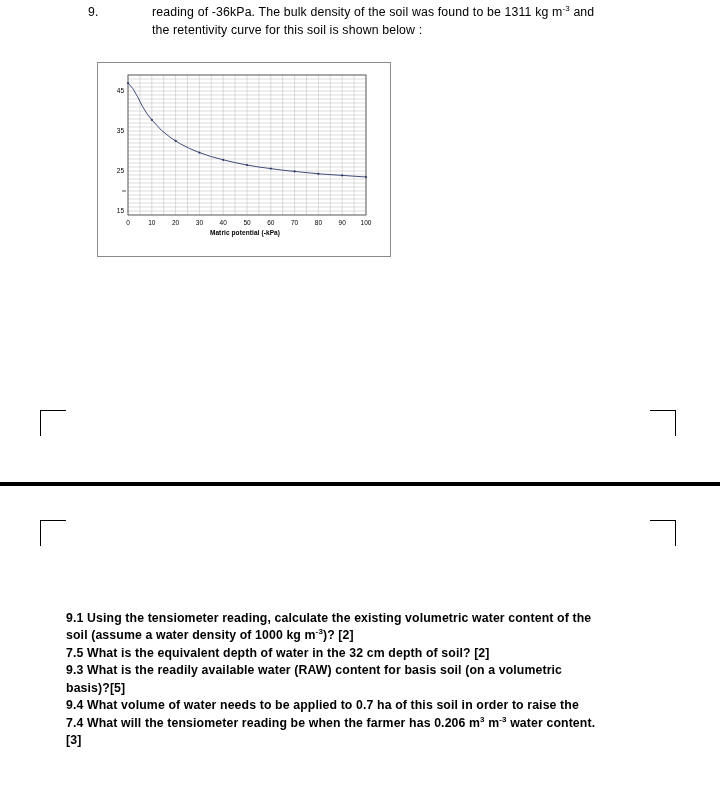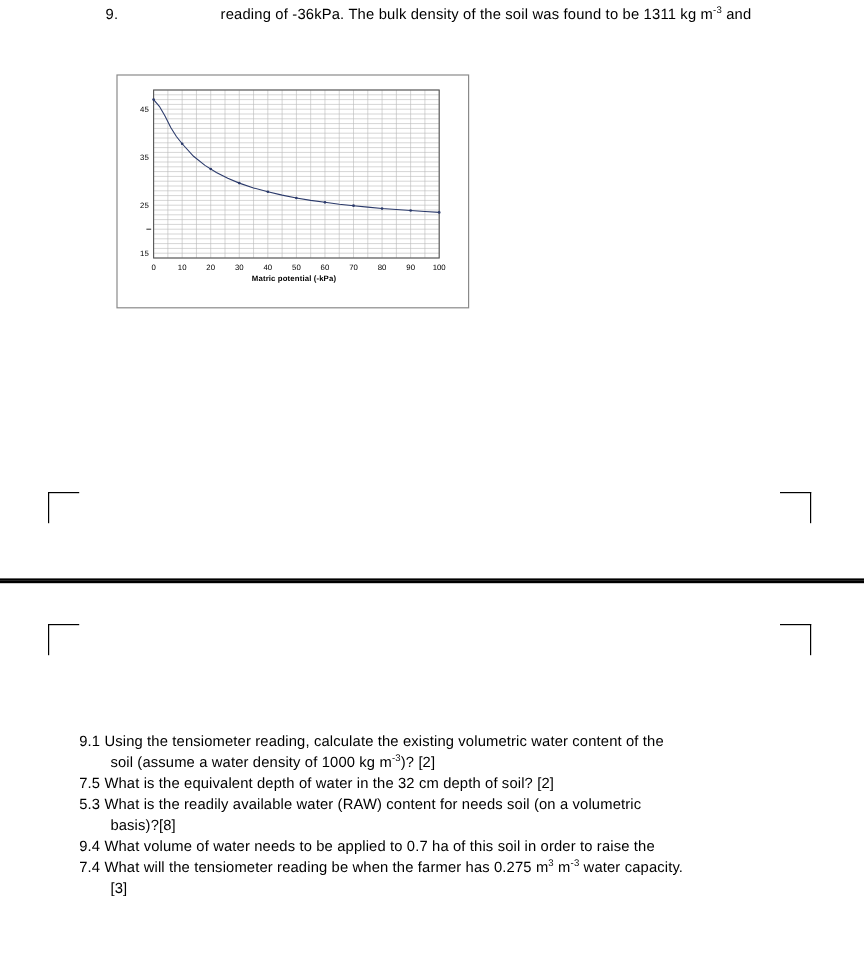--- a/index.html
+++ b/index.html
@@ -51,21 +51,20 @@
     left: 0;
     top: 0;
     width: 26px;
     text-align: left;
   }
   .q9-body {
     margin-left: 30px;
   }
   .q9-line2, .q9-line3 {
     margin-left: 34px;
-    text-align: center;
   }
   sup {
     font-size: 8px;
     vertical-align: super;
     line-height: 0;
   }
 
   
   .chart-box {
     position: absolute;
@@ -115,38 +114,39 @@
     left: 66px;
     top: 124px;
     width: 600px;
     font-size: 12.3px;
     line-height: 1.42;
     letter-spacing: 0.12px;
   }
   .subq {
     margin-bottom: 0px;
     position: relative;
+    font-weight: bold;
   }
   .subq .lbl {
     display: inline;
   }
   .subq .cont {
     display: block;
-    margin-left: 26px;
   }
 </style>
 </head>
 <body>
 
 <div class="page page-1">
 
   <div class="q9">
     <span class="q9-num">9.</span>
     <div class="q9-body">
       <div class="q9-line2"><span>reading of   -36kPa. The bulk density of the soil was found to be 1311 kg m</span><sup>-3</sup><span> and</span></div>
+      <div class="q9-line3">the retentivity curve for this soil is shown below :</div>
     </div>
   </div>
 
   <div class="chart-box">
     <div class="chart-inner">
       <svg class="chart-svg" width="294" height="195" viewBox="0 0 294 195">
 
         <g>
 
           <g stroke="#b9b9b9" stroke-width="0.5">
@@ -274,30 +274,30 @@
       <span>Using the tensiometer reading, calculate the existing volumetric water content of the</span>
       <span class="cont"><span>soil (assume a water density of 1000 kg m</span><sup>-3</sup><span>)? [2]</span></span>
     </div>
 
     <div class="subq">
       <span class="lbl">7.5</span>
       <span>What is the equivalent depth of water in the 32 cm depth of soil? [2]</span>
     </div>
 
     <div class="subq">
-      <span class="lbl">5.3</span>
-      <span>What is the readily available water (RAW) content for needs soil (on a volumetric</span>
-      <span class="cont">basis)?[8]</span>
+      <span class="lbl">9.3</span>
+      <span>What is the readily available water (RAW) content for basis soil (on a volumetric</span>
+      <span class="cont">basis)?[5]</span>
     </div>
 
     <div class="subq">
       <span class="lbl">9.4</span>
       <span>What volume of water needs to be applied to 0.7 ha of this soil in order to raise the</span>
     </div>
 
     <div class="subq">
       <span class="lbl">7.4</span>
-      <span>What will the tensiometer reading be when the farmer has 0.275 m</span><sup>3</sup><span> m</span><sup>-3</sup><span> water capacity.</span>
+      <span>What will the tensiometer reading be when the farmer has 0.206 m</span><sup>3</sup><span> m</span><sup>-3</sup><span> water content.</span>
       <span class="cont">[3]</span>
     </div>
 
   </div>
 </div>
 
 </body></html>

